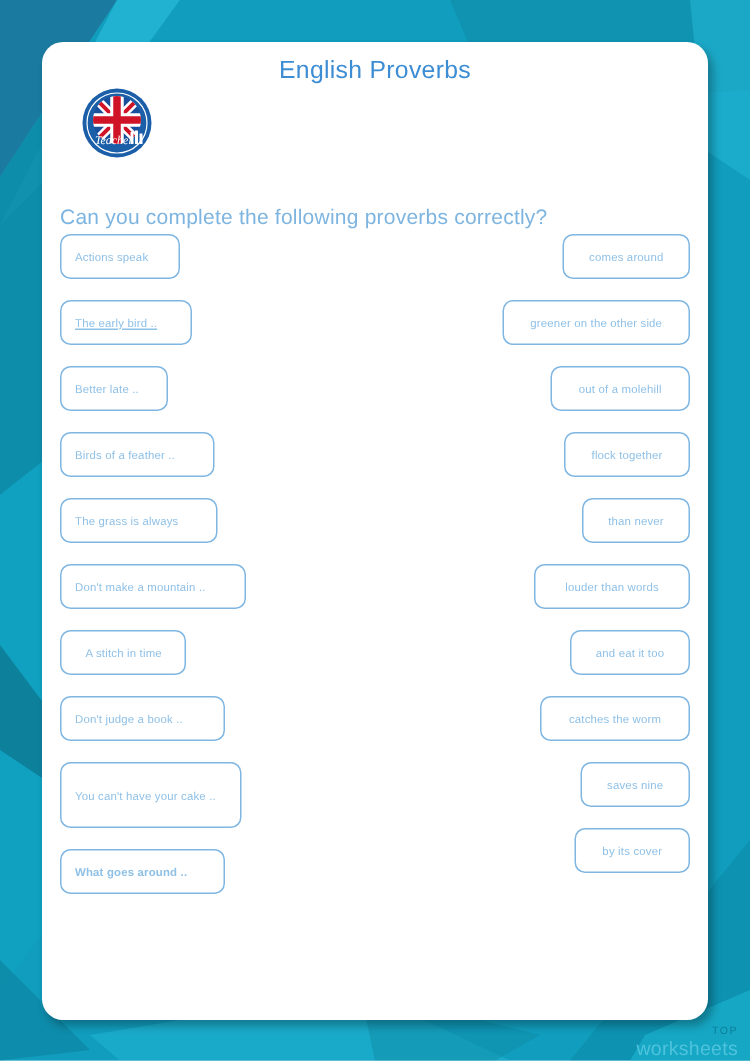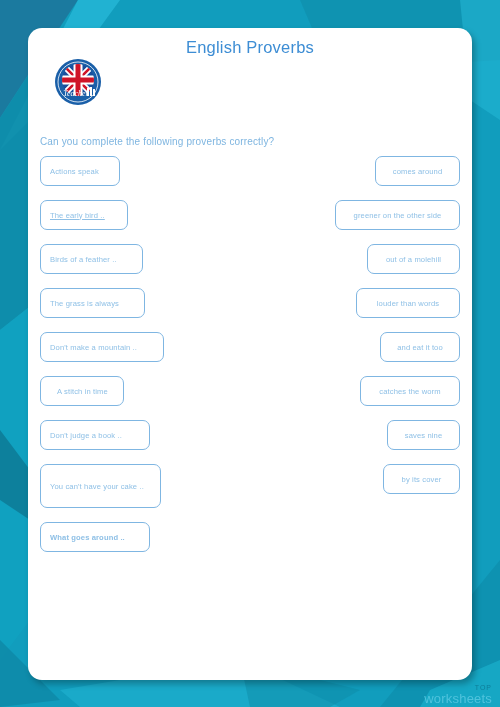--- a/index.html
+++ b/index.html
@@ -57,21 +57,21 @@
     color: #3d8dd4;
     letter-spacing: 0.2px;
     font-family: "Liberation Sans", sans-serif;
   }
 
   
   #instruction {
     position: absolute;
     left: 12px;
     top: 108px;
-    font-size: 10px;
+    font-size: 14px;
     color: #7eb5e0;
     letter-spacing: 0.15px;
   }
 
   
   .column {
     position: absolute;
     top: 128px;
   }
   #left-column {
@@ -178,20 +178,23 @@
 
   <div id="instruction">Can you complete the following proverbs correctly?</div>
 
   <div id="left-column" class="column">
       <div class="proverb-box" style="width: 80px; text-align: center;">
         <span>Actions speak</span>
       </div>
       <div class="proverb-box" style="width: 88px; text-decoration: underline;">
         <span>The early bird ..</span>
       </div>
+      <div class="proverb-box" style="width: 72px;">
+        <span>Better late ..</span>
+      </div>
       <div class="proverb-box" style="width: 103px;">
         <span>Birds of a feather ..</span>
       </div>
       <div class="proverb-box" style="width: 105px;">
         <span>The grass is always</span>
       </div>
       <div class="proverb-box" style="width: 124px;">
         <span>Don't make a mountain ..</span>
       </div>
       <div class="proverb-box" style="width: 84px; padding-left: 16px;">
@@ -210,20 +213,26 @@
 
   <div id="right-column" class="column">
       <div class="proverb-box" style="width: 85px;">
         <span>comes around</span>
       </div>
       <div class="proverb-box" style="width: 125px;">
         <span>greener on the other side</span>
       </div>
       <div class="proverb-box" style="width: 93px;">
         <span>out of a molehill</span>
+      </div>
+      <div class="proverb-box" style="width: 84px;">
+        <span>flock together</span>
+      </div>
+      <div class="proverb-box" style="width: 72px;">
+        <span>than never</span>
       </div>
       <div class="proverb-box" style="width: 104px;">
         <span>louder than words</span>
       </div>
       <div class="proverb-box" style="width: 80px;">
         <span>and eat it too</span>
       </div>
       <div class="proverb-box" style="width: 100px;">
         <span>catches the worm</span>
       </div>

